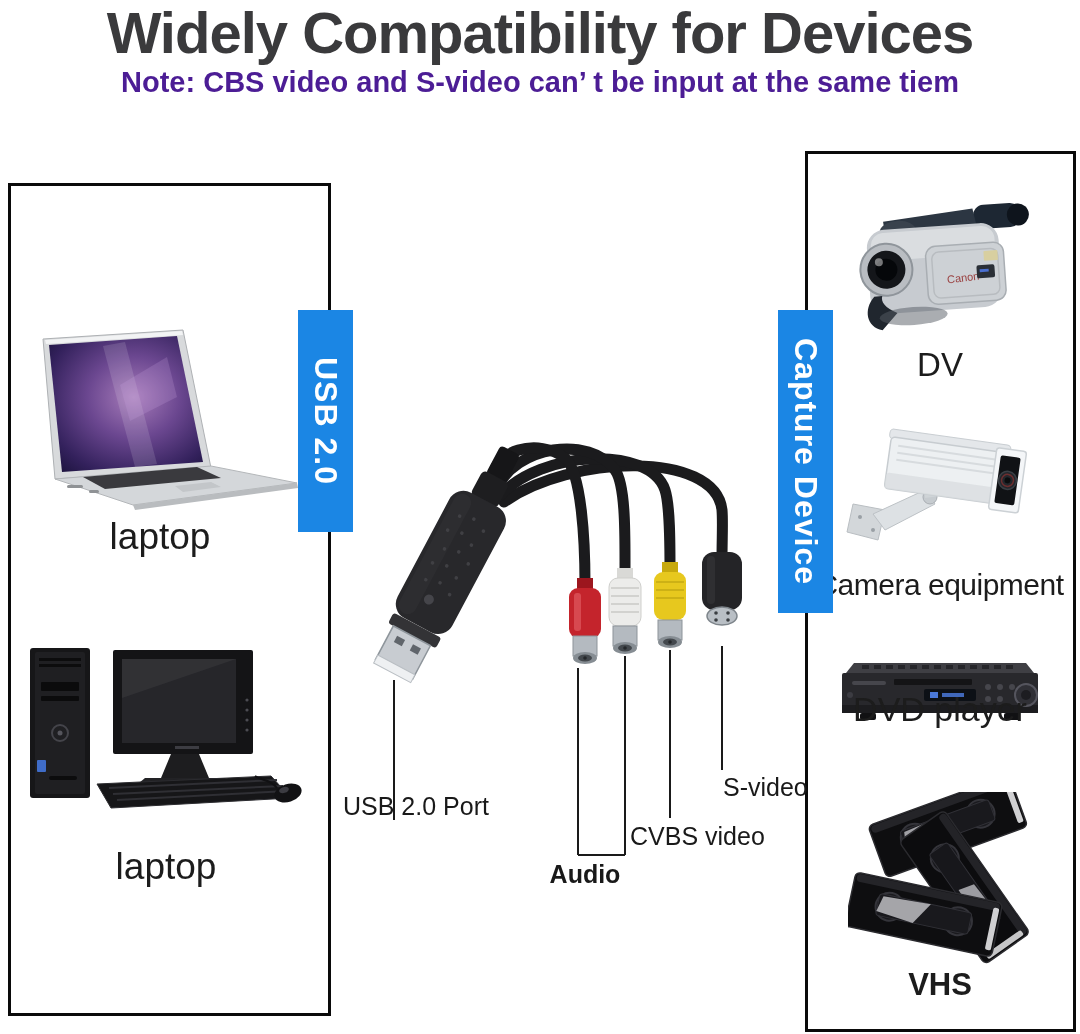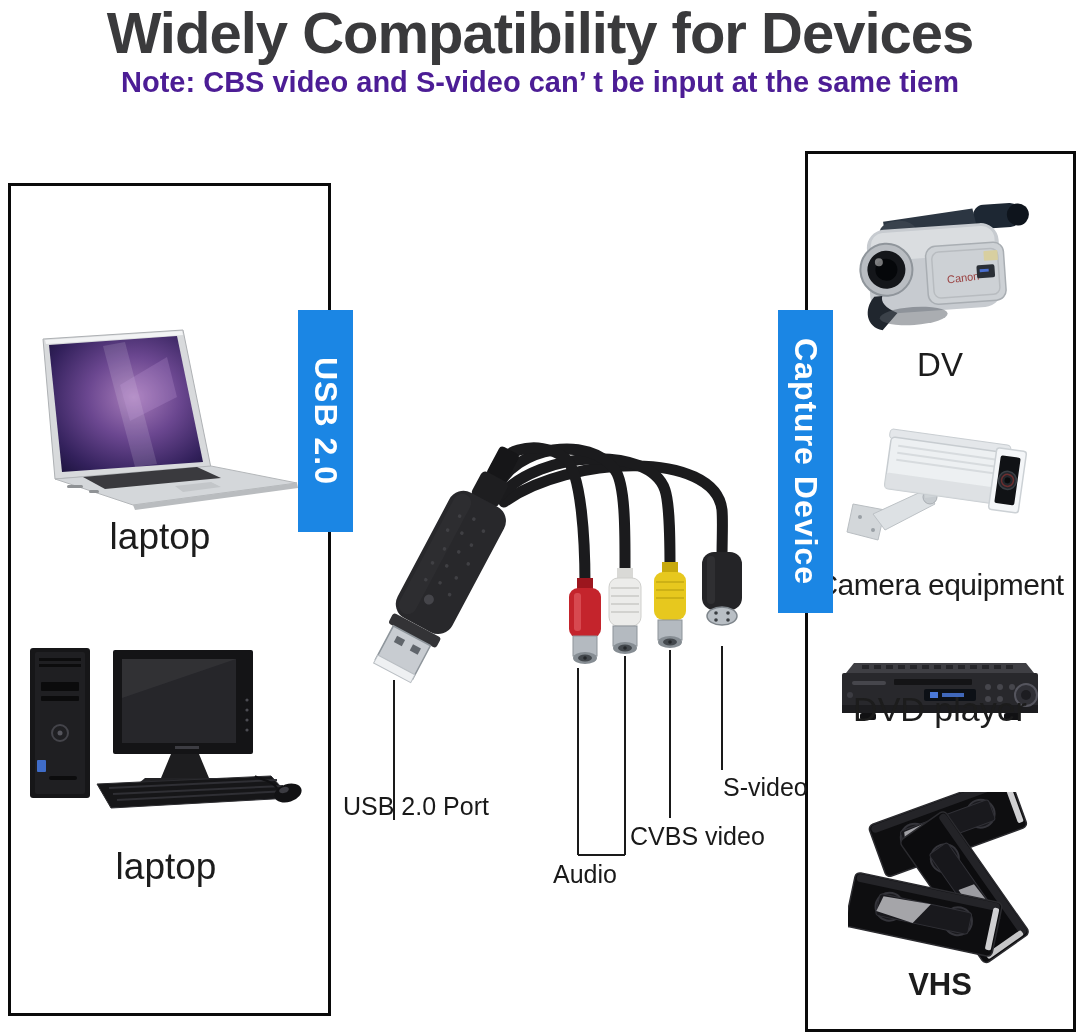--- a/index.html
+++ b/index.html
@@ -34,21 +34,21 @@
   .lbl-laptop{left:24px;top:518px;width:272px;font-size:37px;}
   .lbl-desktop{left:30px;top:848px;width:272px;font-size:37px;}
   .lbl-dv{left:809px;top:348px;width:262px;font-size:33px;}
   .lbl-camera{left:809px;top:569px;width:262px;font-size:30px;letter-spacing:-0.5px;}
   .lbl-dvd{left:809px;top:692px;width:262px;font-size:34px;}
   .lbl-vhs{left:809px;top:969px;width:262px;font-size:31px;font-weight:bold;}
   .callout{
     font-size:25px;color:#191919;line-height:1;white-space:nowrap;
   }
   .lbl-usbport{left:343px;top:794px;}
-  .lbl-audio{left:525px;top:862px;width:120px;text-align:center;}
+  .lbl-audio{left:525px;top:862px;width:120px;text-align:center;font-weight:bold;}
   .lbl-cvbs{left:630px;top:824px;}
   .lbl-svideo{left:677px;top:775px;margin-left:46px;}
   svg{display:block;}
 </style>
 </head>
 <body>
 
 <div class="abs page-title">Widely Compatibility for Devices</div>
 <div class="abs note-text">Note: CBS video and S-video can’ t be input at the same tiem</div>
 

